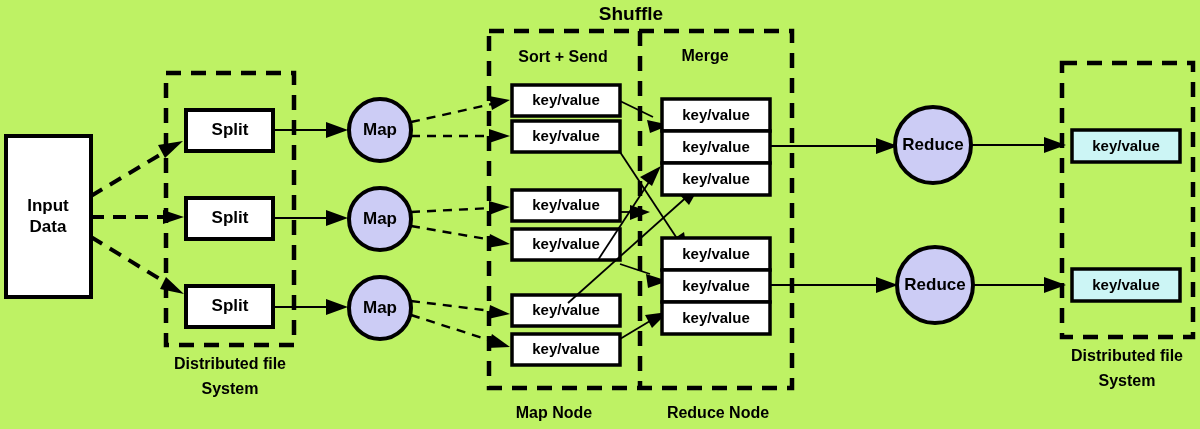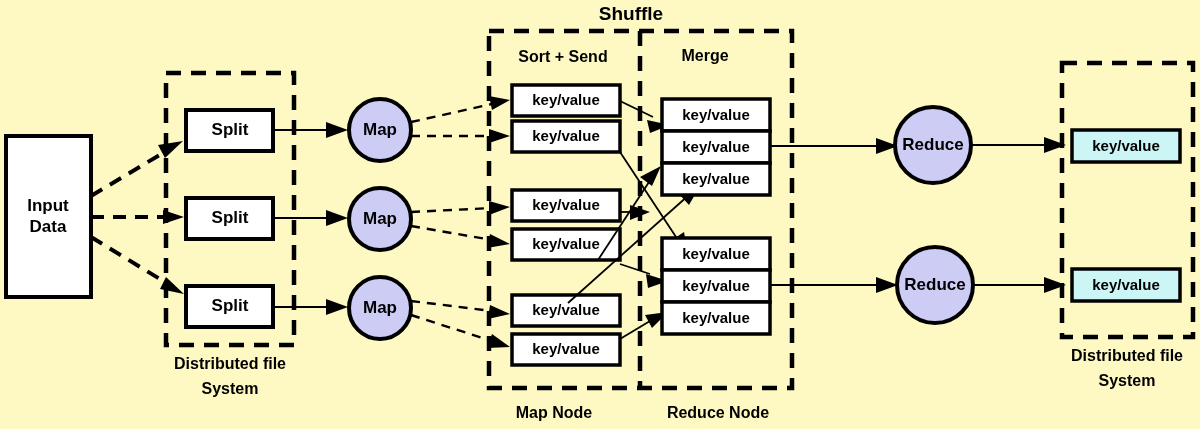--- a/index.html
+++ b/index.html
@@ -4,21 +4,21 @@
 <style>
   html, body {
     margin: 0;
     padding: 0;
     background: #ffffff;
   }
   #stage {
     position: relative;
     width: 1200px;
     height: 429px;
-    background: #fef9c3;
+    background: #bef264;
     overflow: hidden;
     font-family: "Liberation Sans", sans-serif;
   }
   svg.diagram {
     position: absolute;
     inset: 0;
     width: 1200px;
     height: 429px;
   }
   text {

